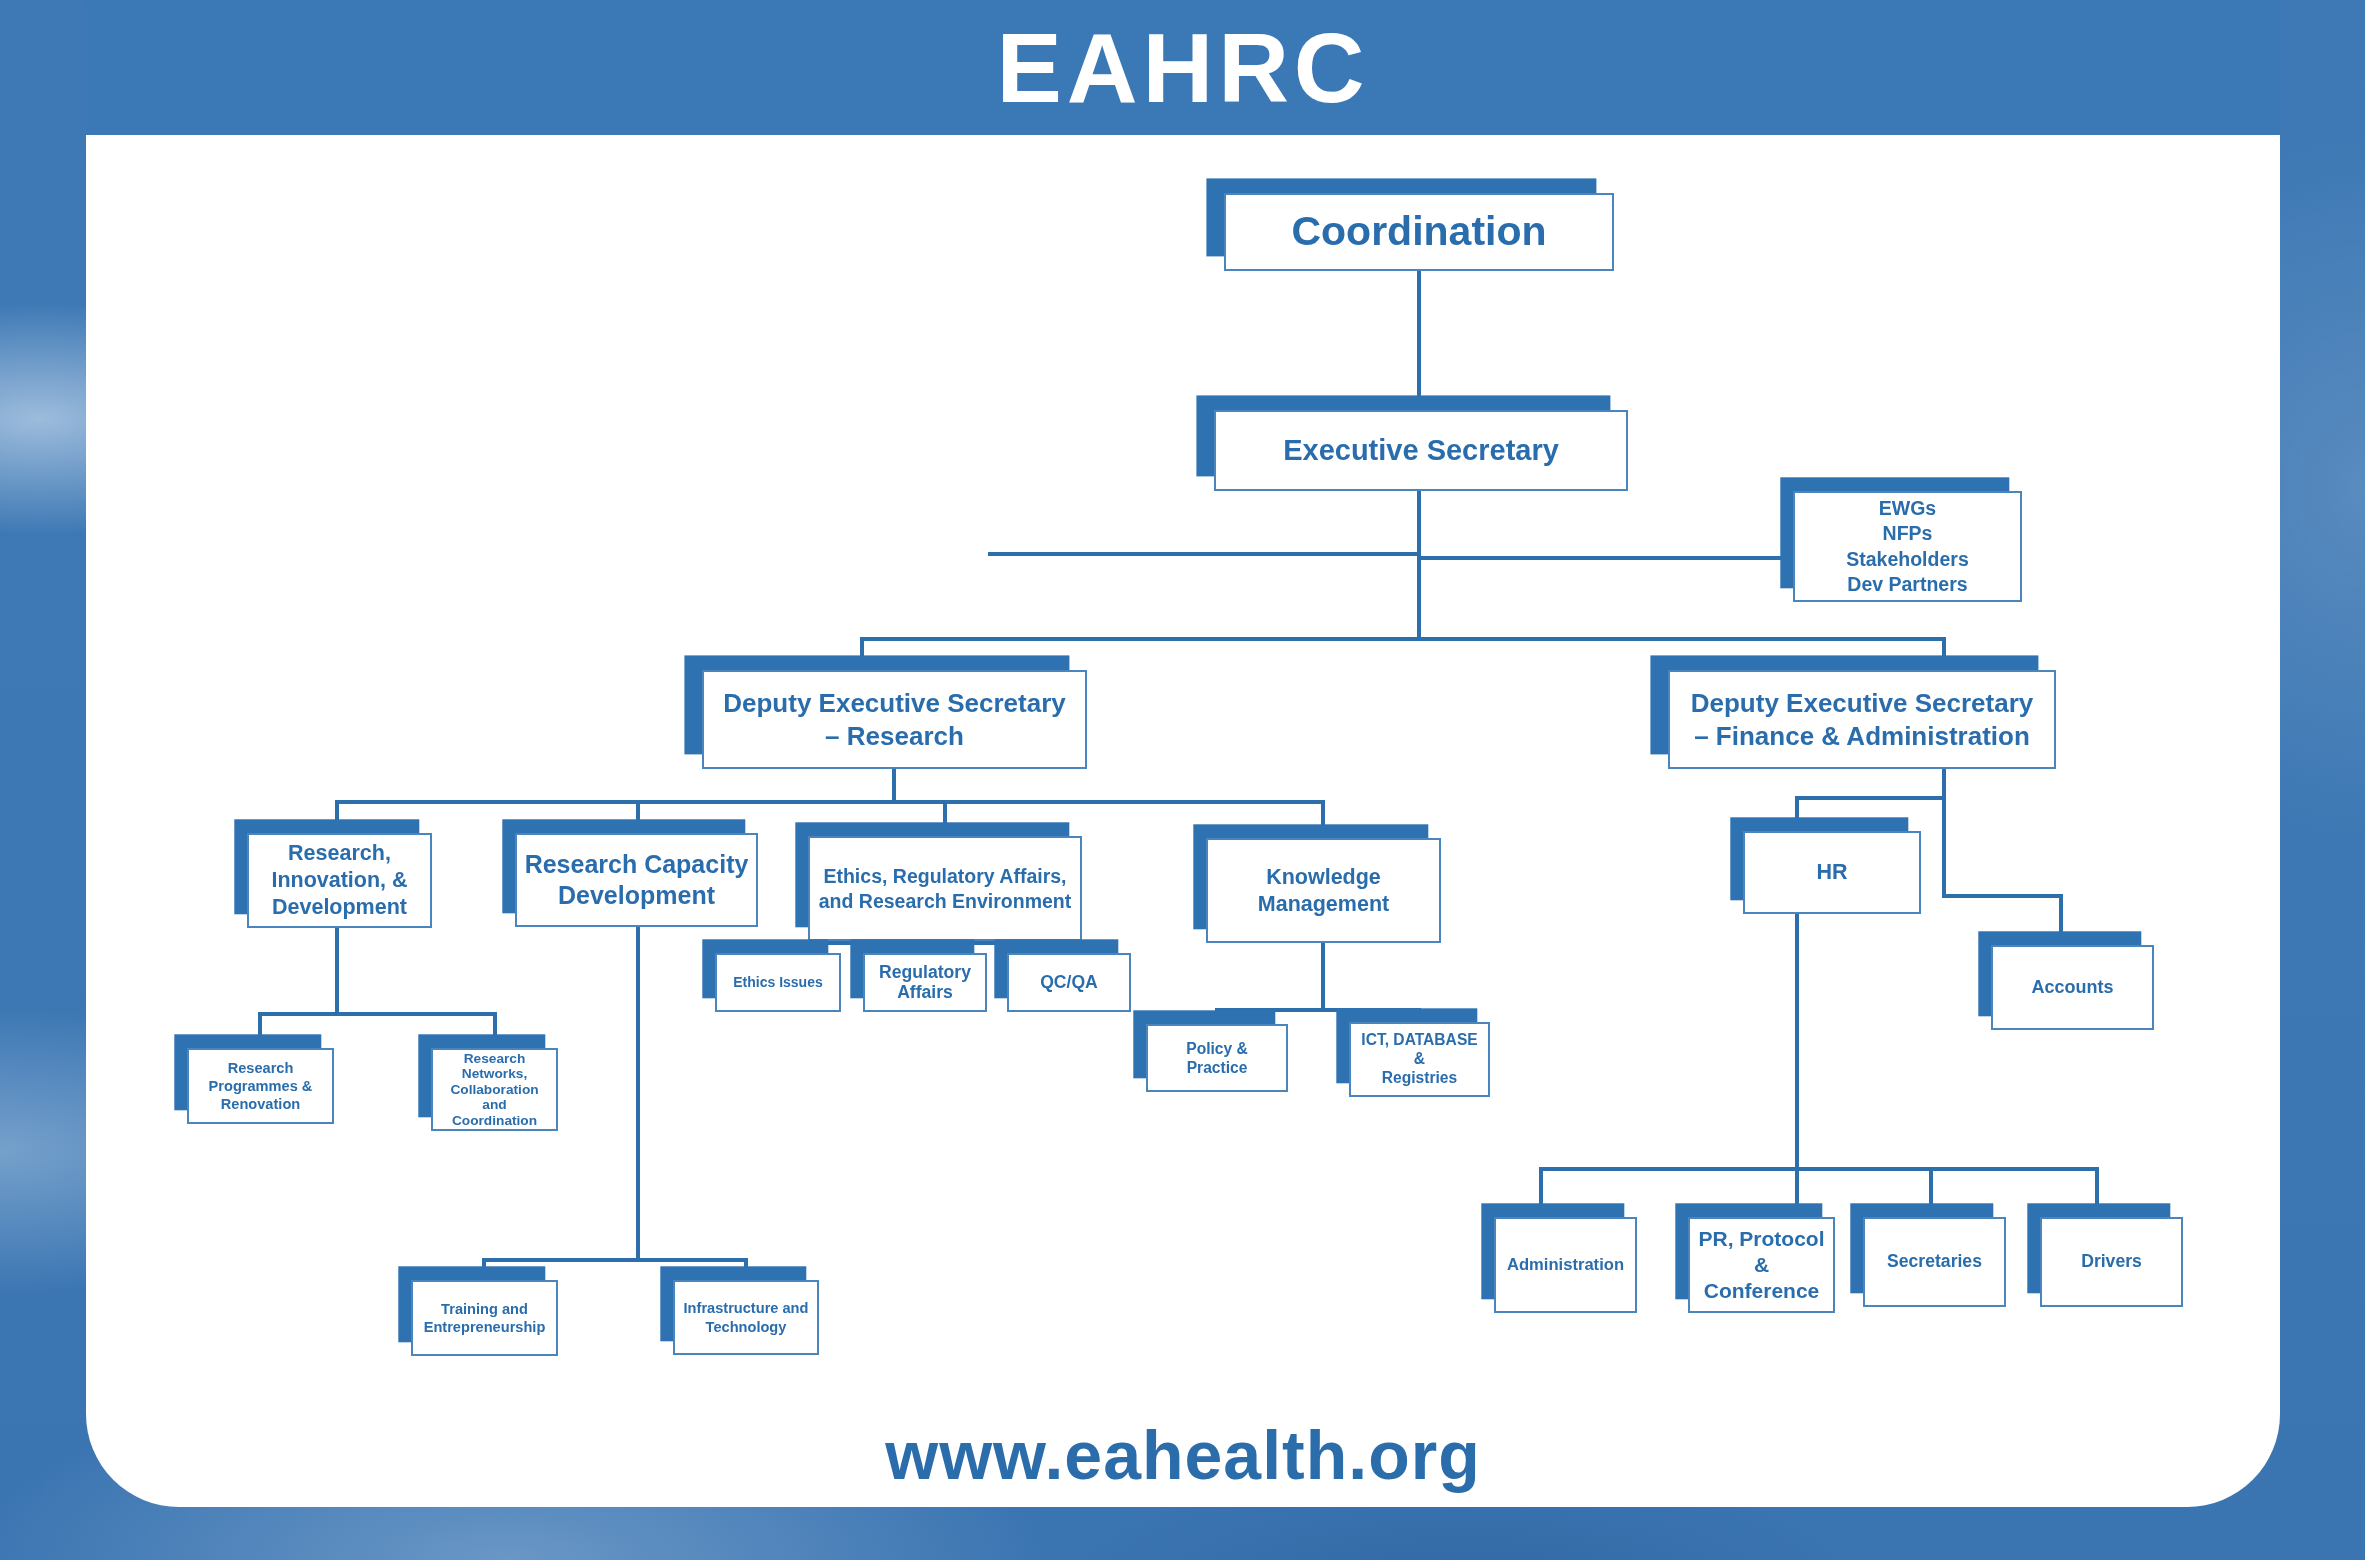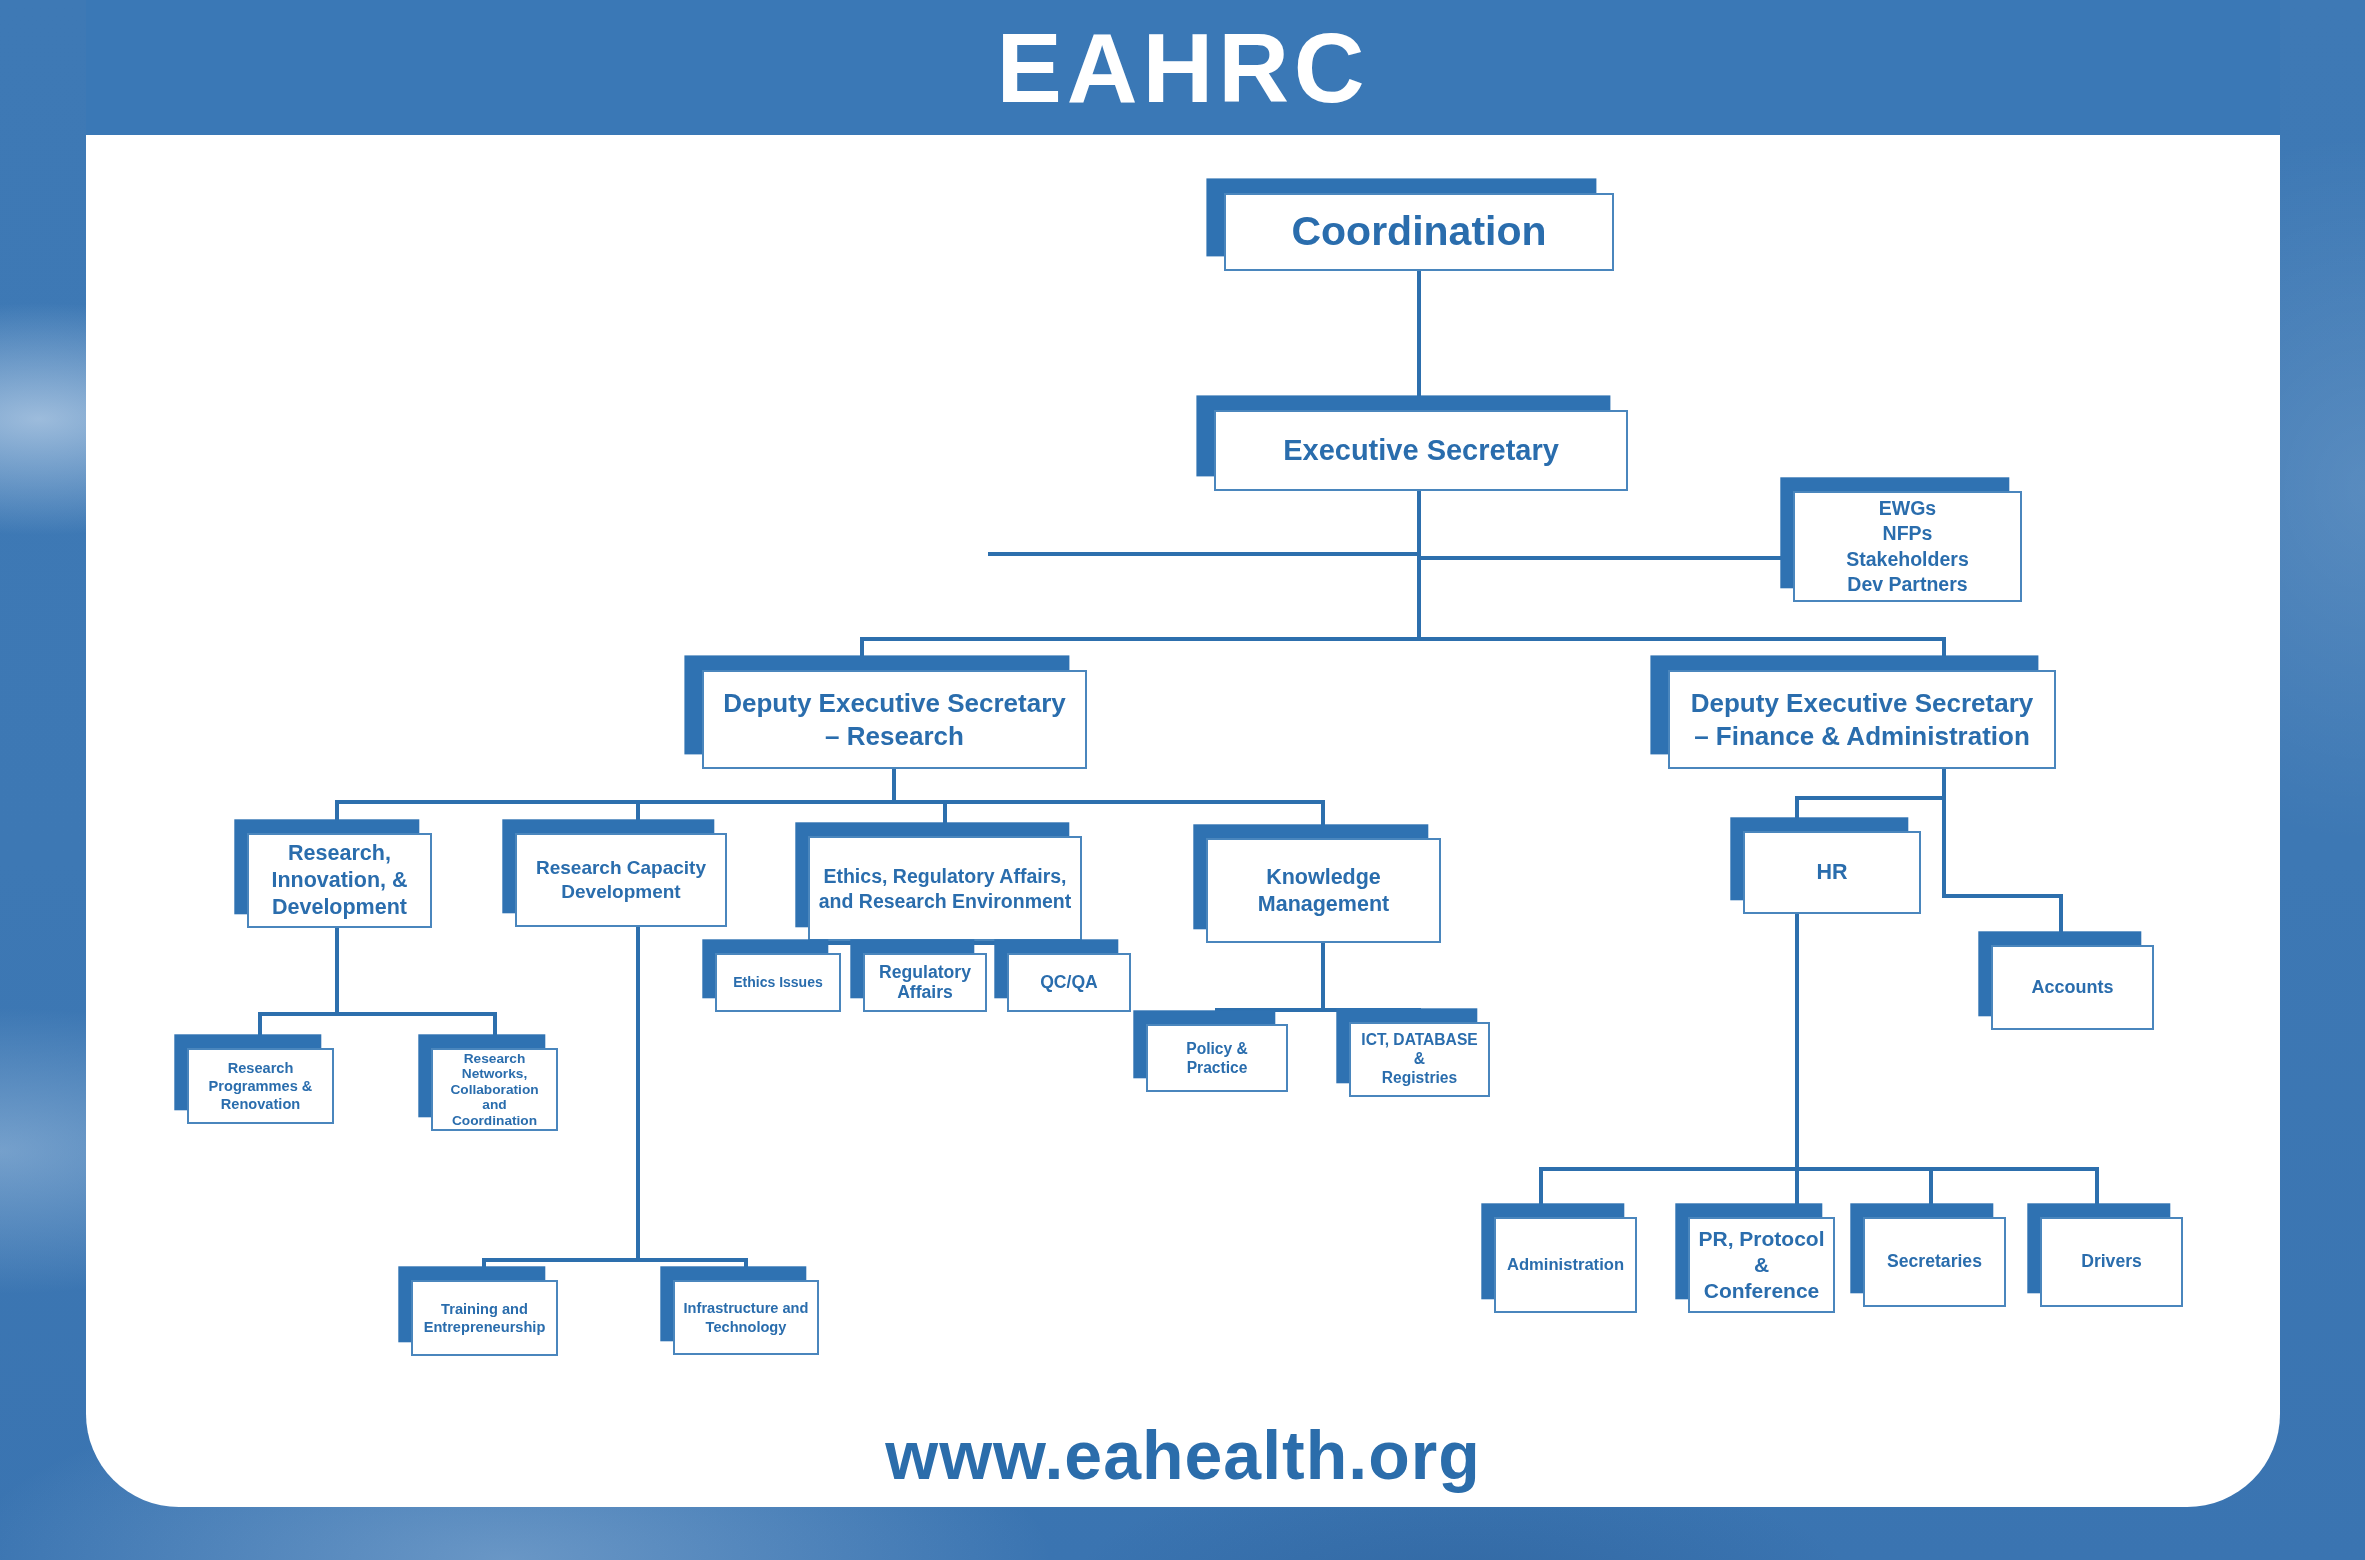--- a/index.html
+++ b/index.html
@@ -98,21 +98,21 @@
 NFPs
 Stakeholders
 Dev Partners</div>
   <div class="node big" style="left:702px;top:670px;width:385px;height:99px;font-size:26px">Deputy Executive Secretary
 – Research</div>
   <div class="node big" style="left:1668px;top:670px;width:388px;height:99px;font-size:26px">Deputy Executive Secretary
 – Finance &amp; Administration</div>
   <div class="node" style="left:247px;top:833px;width:185px;height:95px;font-size:21.5px">Research,
 Innovation, &amp;
 Development</div>
-  <div class="node" style="left:515px;top:833px;width:212px;height:94px;font-size:19px">Research Capacity
+  <div class="node" style="left:515px;top:833px;width:243px;height:94px;font-size:25px">Research Capacity
 Development</div>
   <div class="node" style="left:1206px;top:838px;width:235px;height:105px;font-size:21.5px">Knowledge
 Management</div>
   <div class="node" style="left:808px;top:836px;width:274px;height:105px;font-size:19.5px">Ethics, Regulatory Affairs,
 and Research Environment</div>
   <div class="node" style="left:715px;top:953px;width:126px;height:59px;font-size:14px">Ethics Issues</div>
   <div class="node" style="left:863px;top:953px;width:124px;height:59px;font-size:17.6px;line-height:1.1">Regulatory
 Affairs</div>
   <div class="node" style="left:1007px;top:953px;width:124px;height:59px;font-size:17.6px">QC/QA</div>
   <div class="node" style="left:1146px;top:1024px;width:142px;height:68px;font-size:15.6px">Policy &amp; Practice</div>

